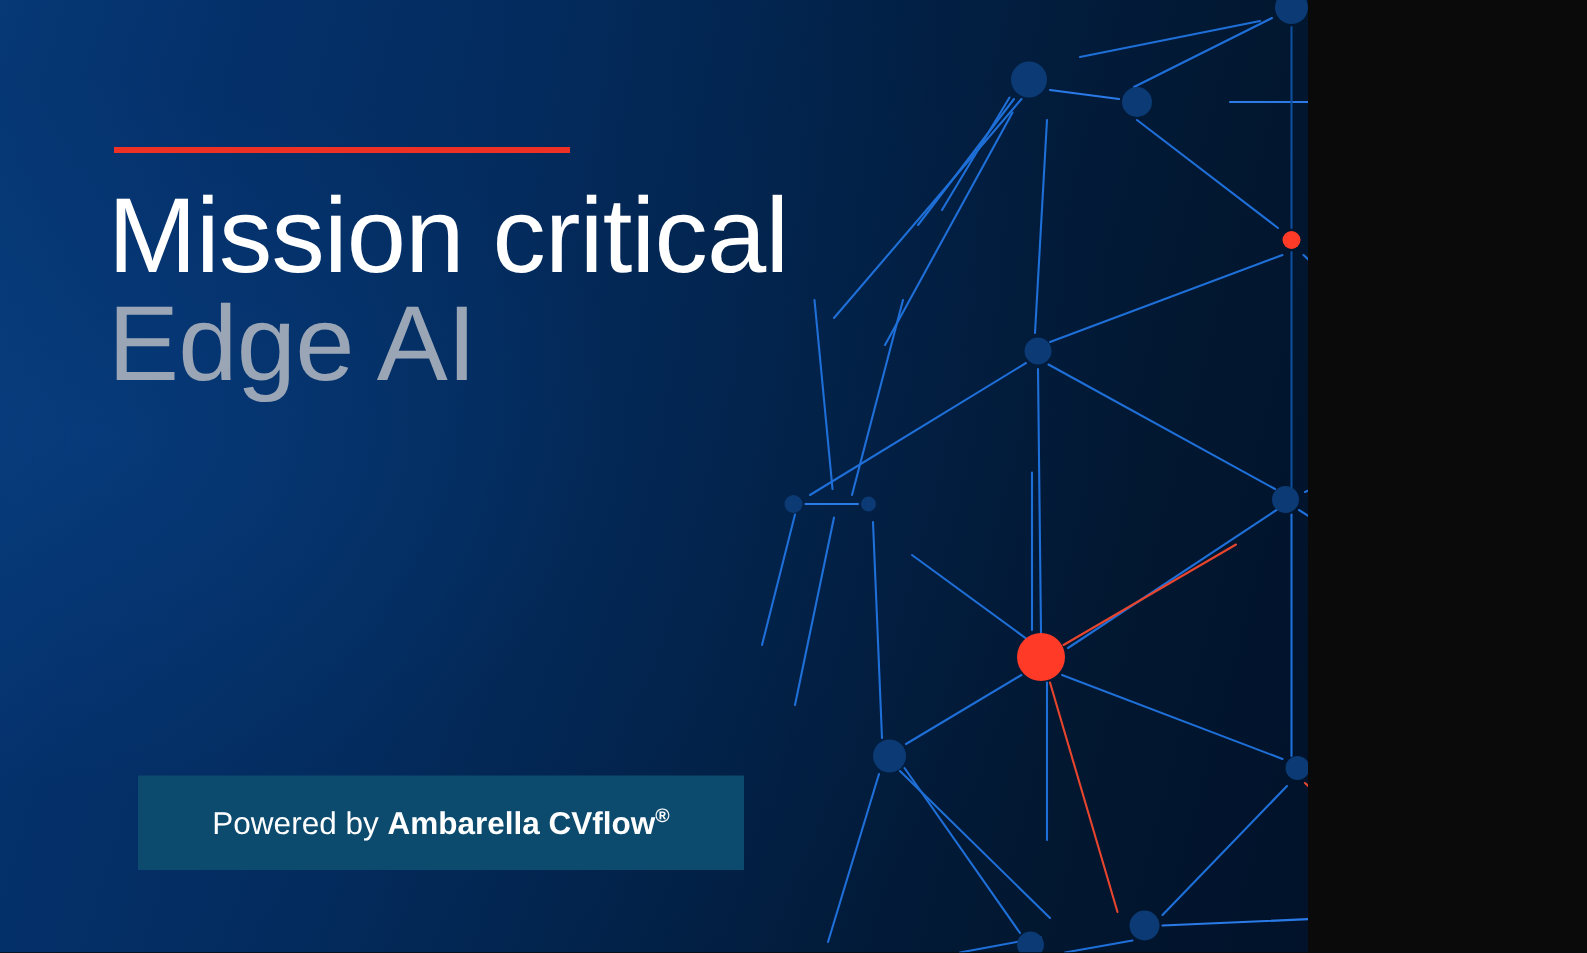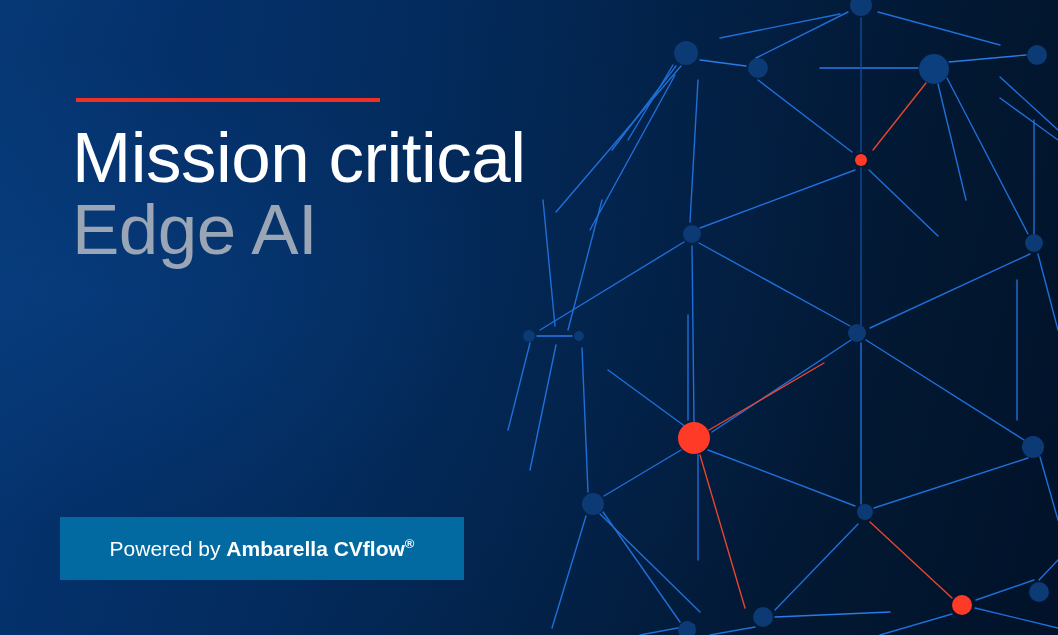--- a/index.html
+++ b/index.html
@@ -1,19 +1,19 @@
 <!DOCTYPE html>
 <html><head>
 <meta charset="utf-8">
 <style>
   * { margin:0; padding:0; box-sizing:border-box; }
   html,body { background:#0a0a0a; }
   .stage{
     position:relative;
-    width:1058px;
+    width:872px;
     height:635px;
     overflow:hidden;
     font-family:"Liberation Sans", sans-serif;
     background:#032photo;
   }
   .bg-base{
     position:absolute; inset:0;
     background:linear-gradient(105deg,#063a78 0%, #04306a 16%, #032b5d 34%, #02234b 52%, #021c3c 68%, #021730 82%, #01122a 100%);
   }
   .bg-vignette{
@@ -49,23 +49,23 @@
   .headline .l2{
     display:block;
     font-size:71px;
     font-weight:400;
     color:#9aa6b6;
     margin-top:0;
   }
 
   .cta{
     position:absolute;
-    left:60px; top:517px;
+    left:92px; top:517px;
     width:404px; height:63px;
-    background:#0369a1;
+    background:#0c4a6e;
     border:0;
     display:flex;
     align-items:center;
     justify-content:center;
     cursor:pointer;
   }
   .cta-text{
     font-size:21px;
     color:#ffffff;
     font-weight:400;

